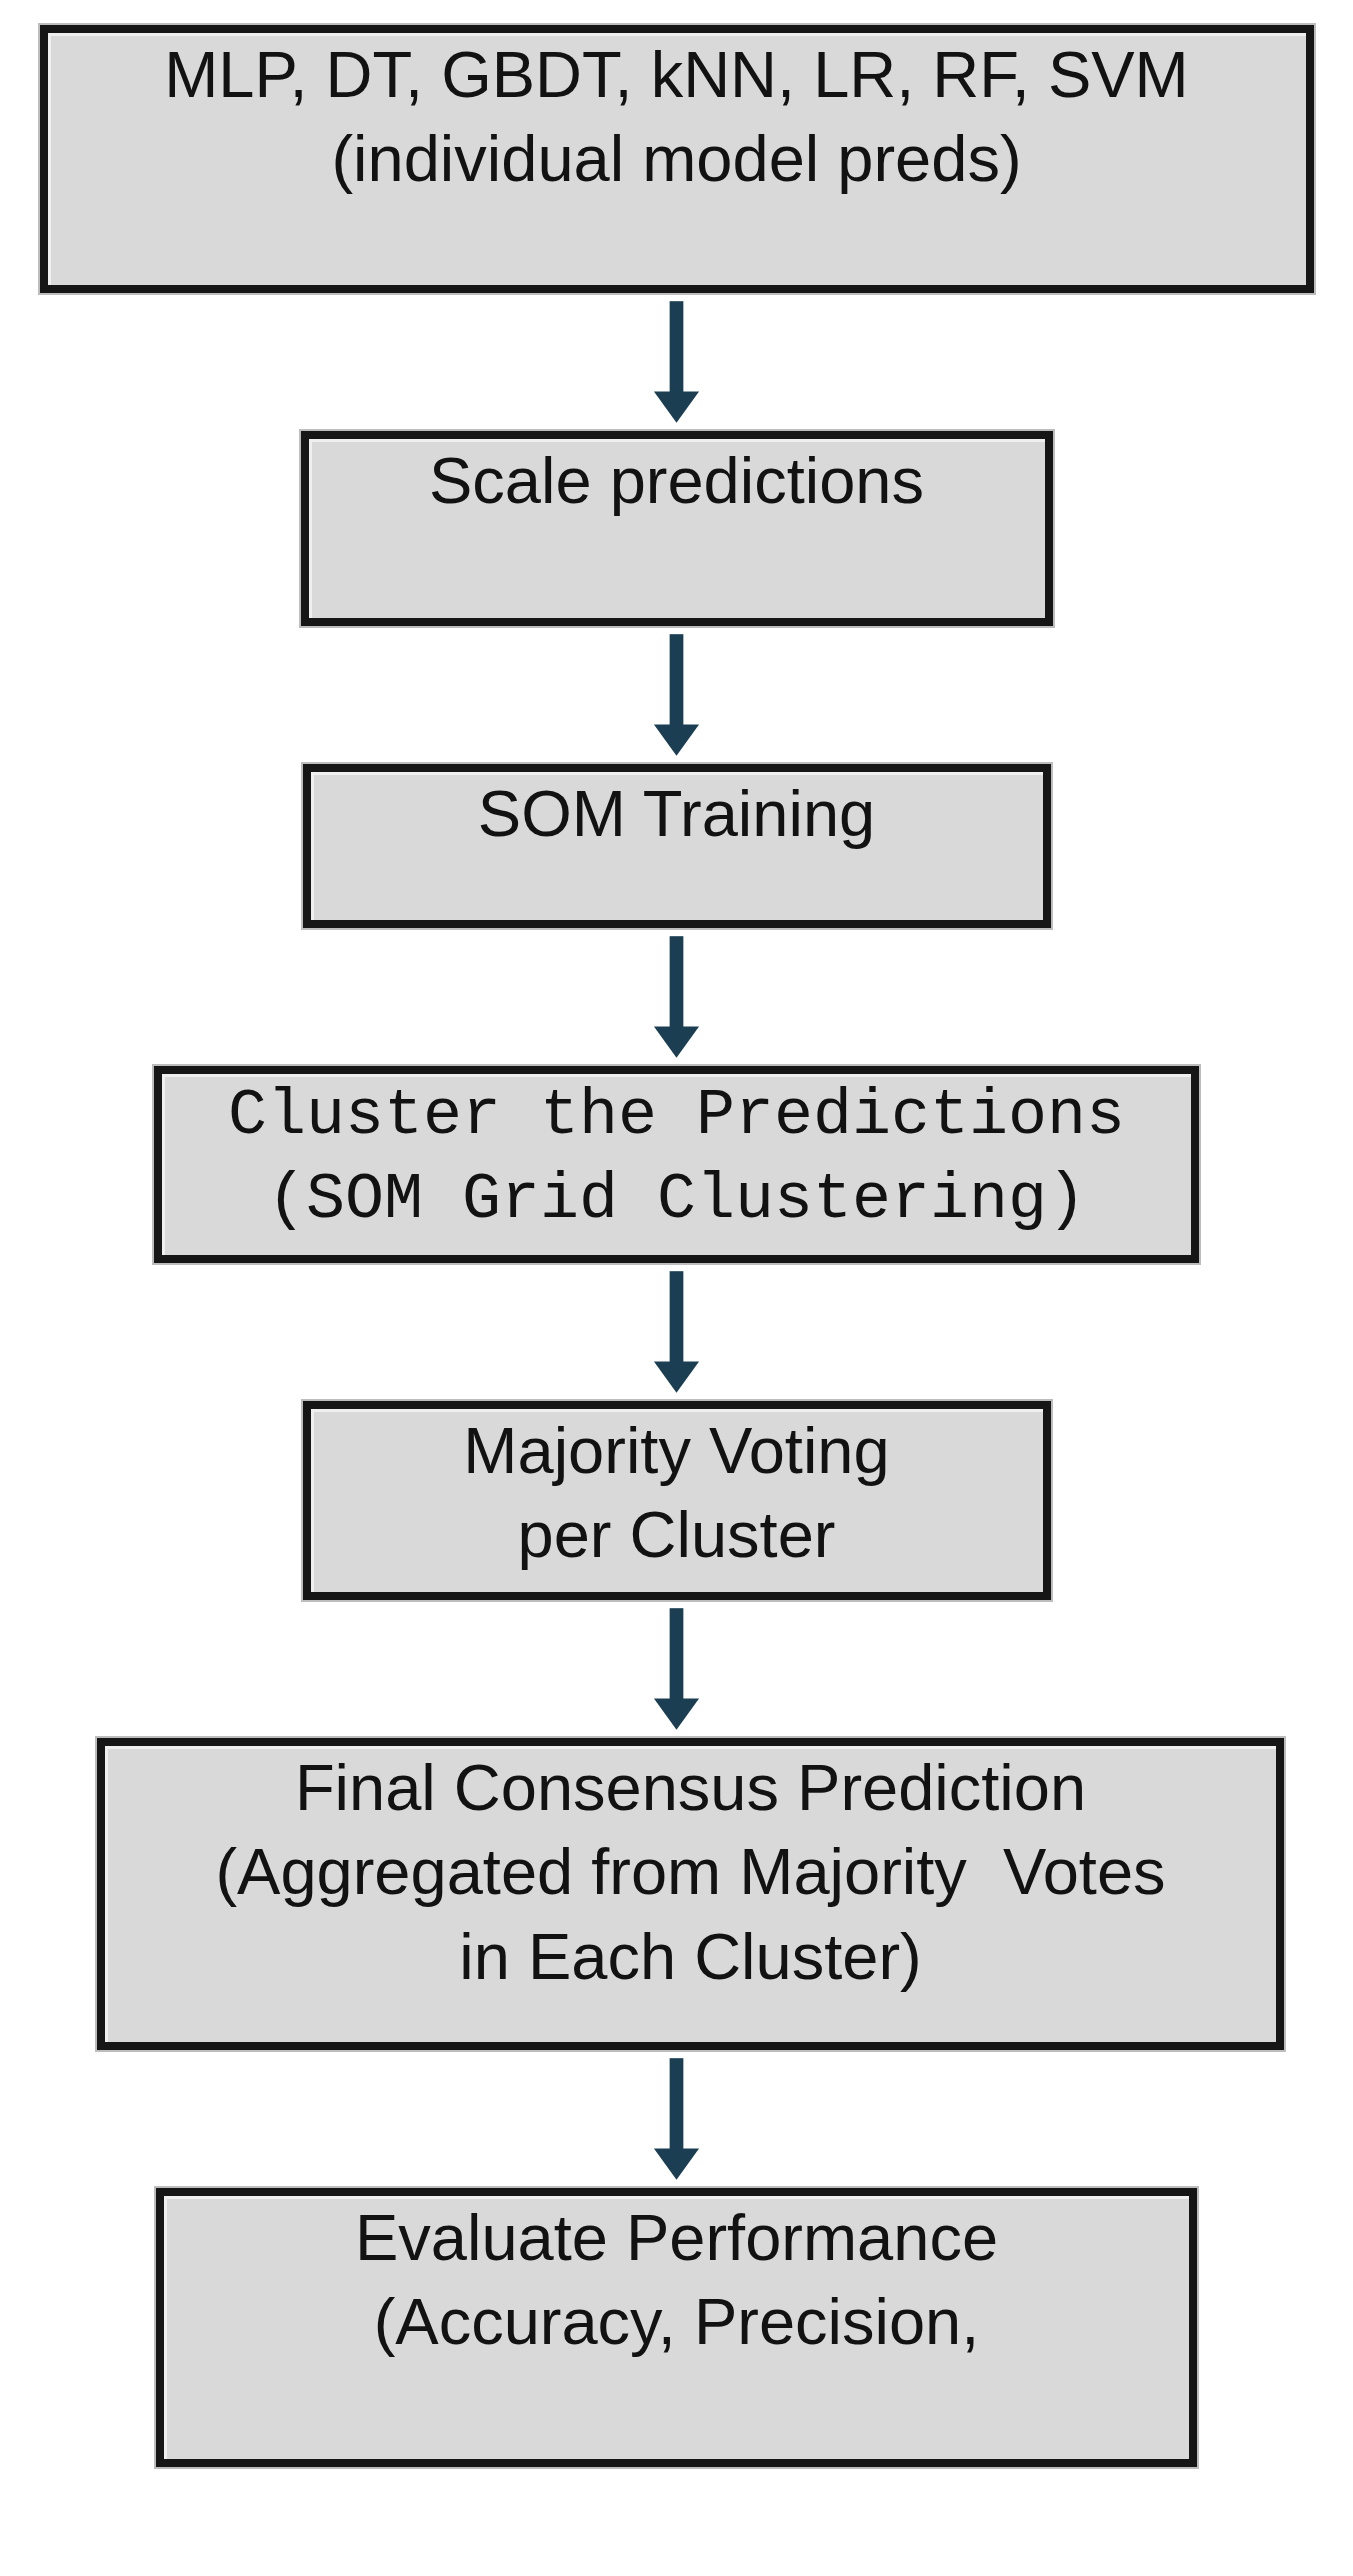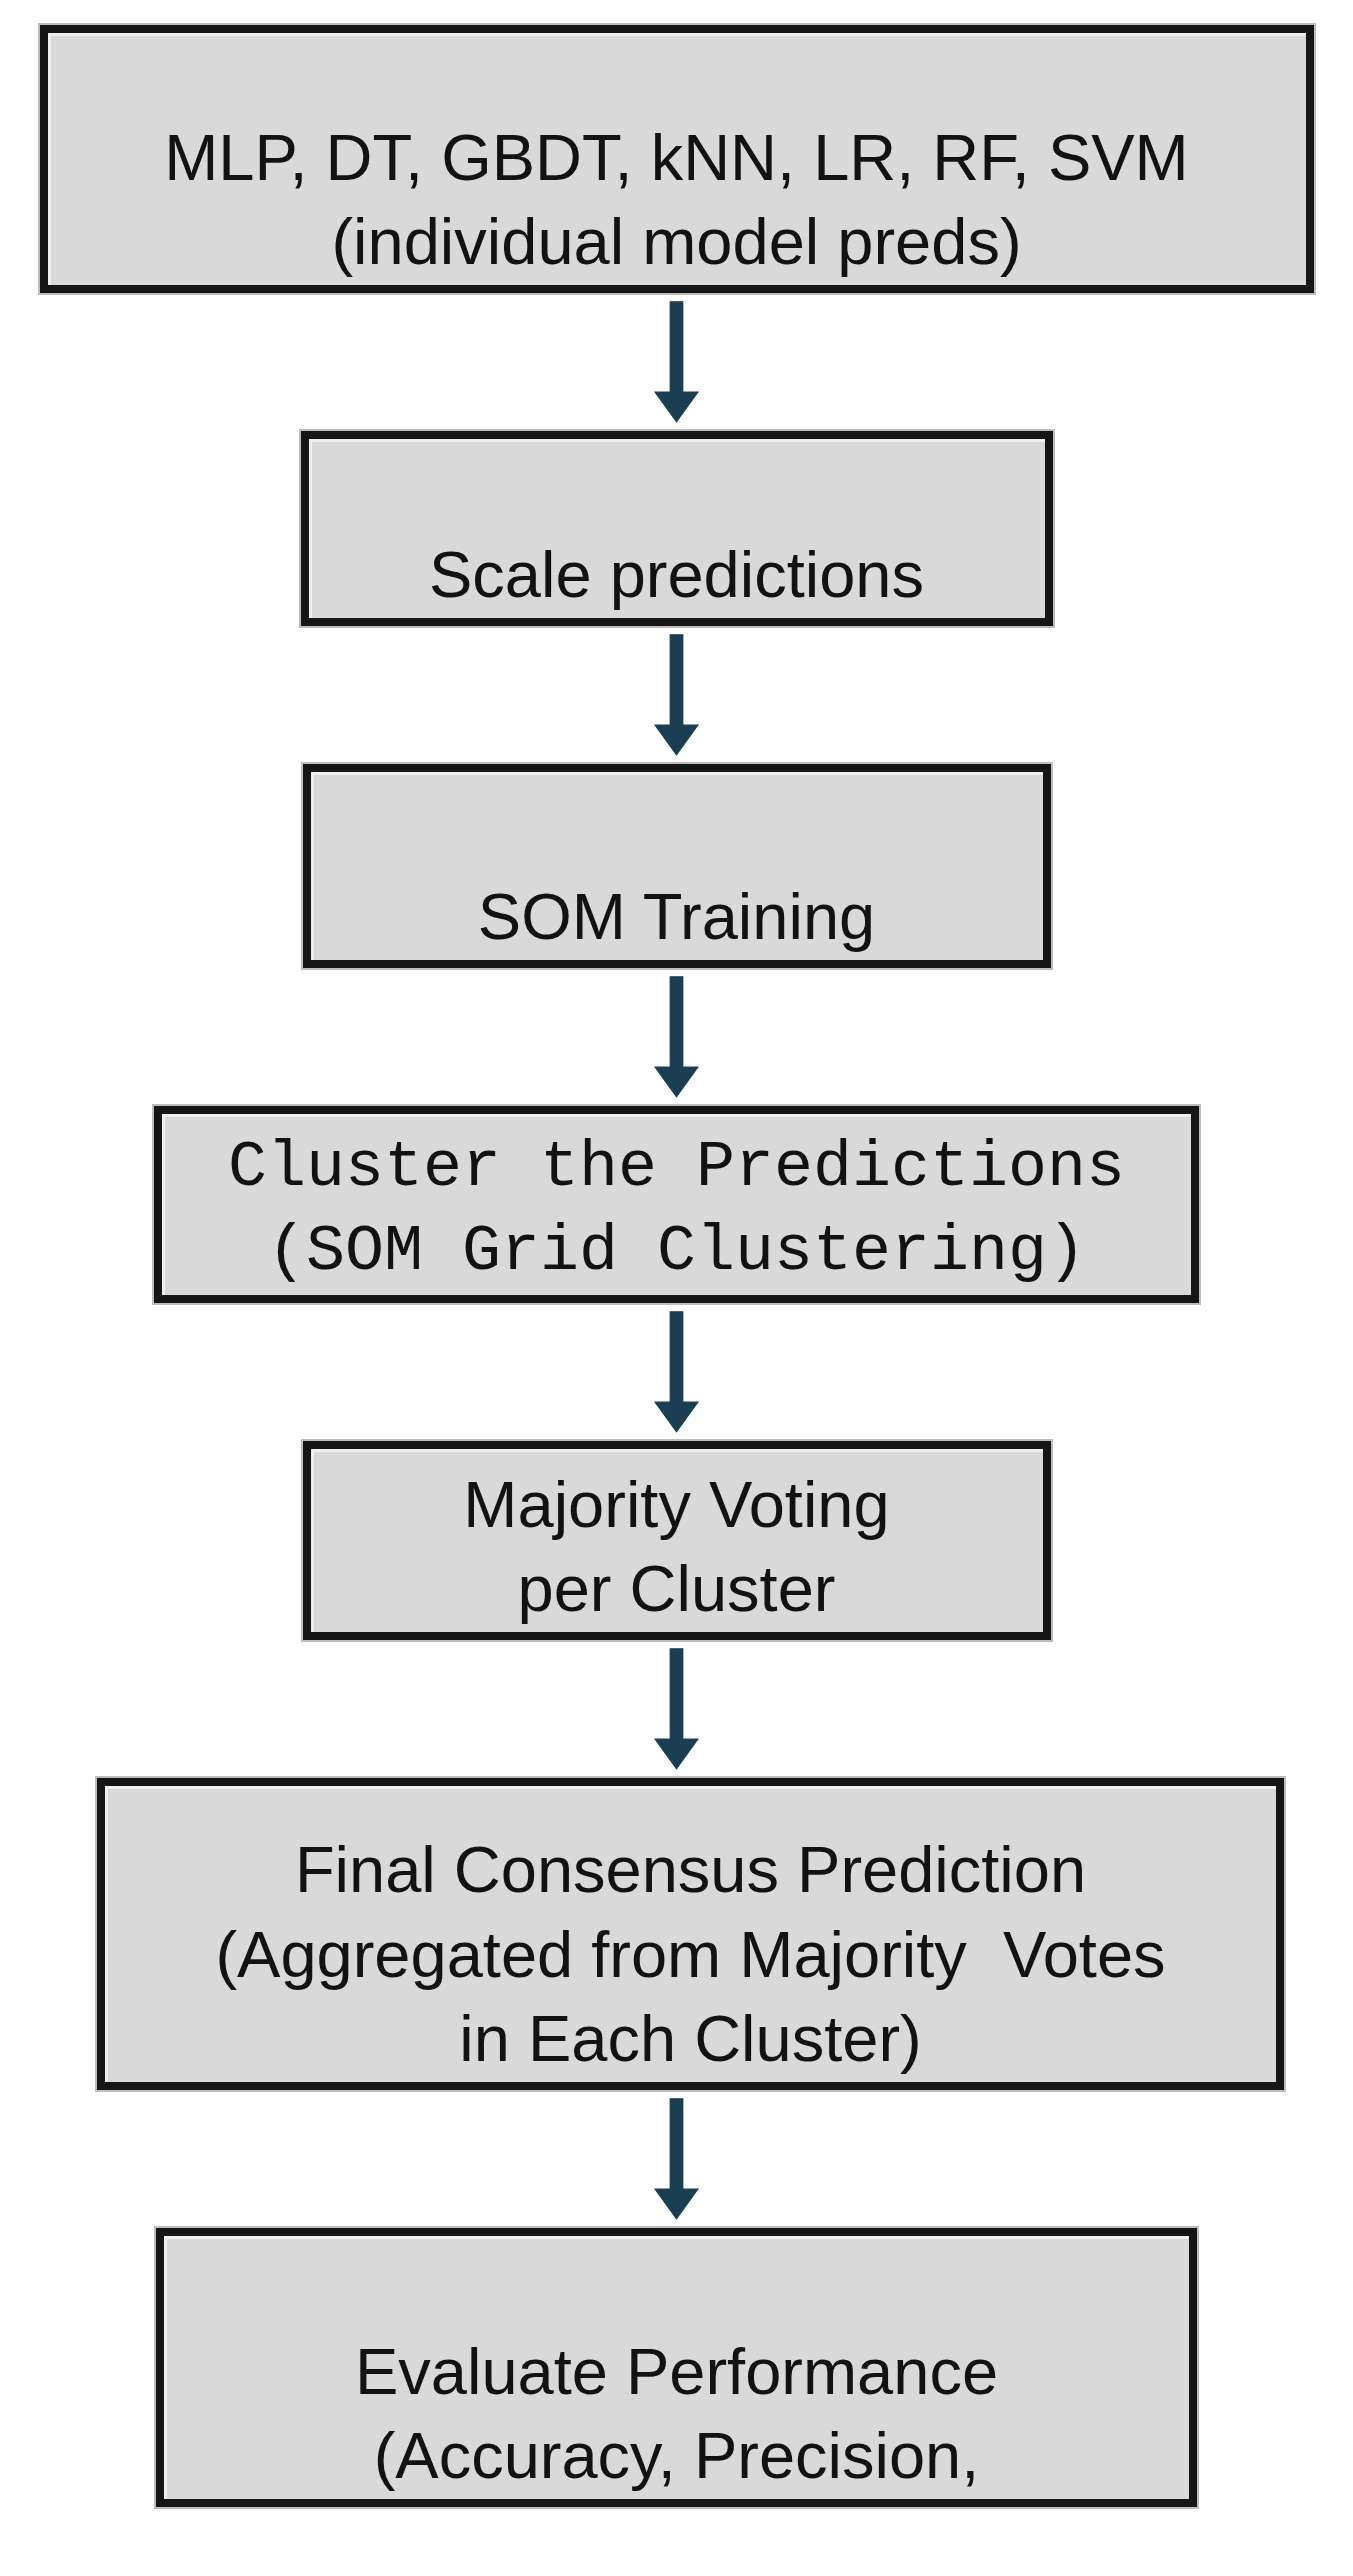--- a/index.html
+++ b/index.html
@@ -28,32 +28,32 @@
     flex-direction: column;
     align-items: center;
     padding-top: 24.6px;
   }
   .box {
     background: var(--box-fill);
     border: 8.9px solid var(--box-border);
     box-shadow: inset 3px 3px 0 0 #efefef, 0 0 0 2px #bdbdbd;
     display: flex;
     flex-direction: column;
-    justify-content: flex-end;
+    justify-content: flex-start;
     align-items: center;
     text-align: center;
     font-size: 65px;
     line-height: 1.3;
     flex: 0 0 auto;
   }
   .line { white-space: pre-wrap; }
   
   .b1 { width: 1274px; height: 268px; }
   .b2 { width: 752px;  height: 195px; }
-  .b3 { width: 748px;  height: 204px; }
+  .b3 { width: 748px;  height: 164px; }
   .b4 { width: 1045px; height: 197px; font-family: Liberation Mono, monospace; }
   .b5 { width: 748px;  height: 199px; }
   .b6 { width: 1187px; height: 312px; margin-left: 28px; }
   .b7 { width: 1041px; height: 279px; }
   .arrow-wrap {
     height: 138px;
     flex: 0 0 auto;
     display: flex;
     align-items: center;
     justify-content: center;

